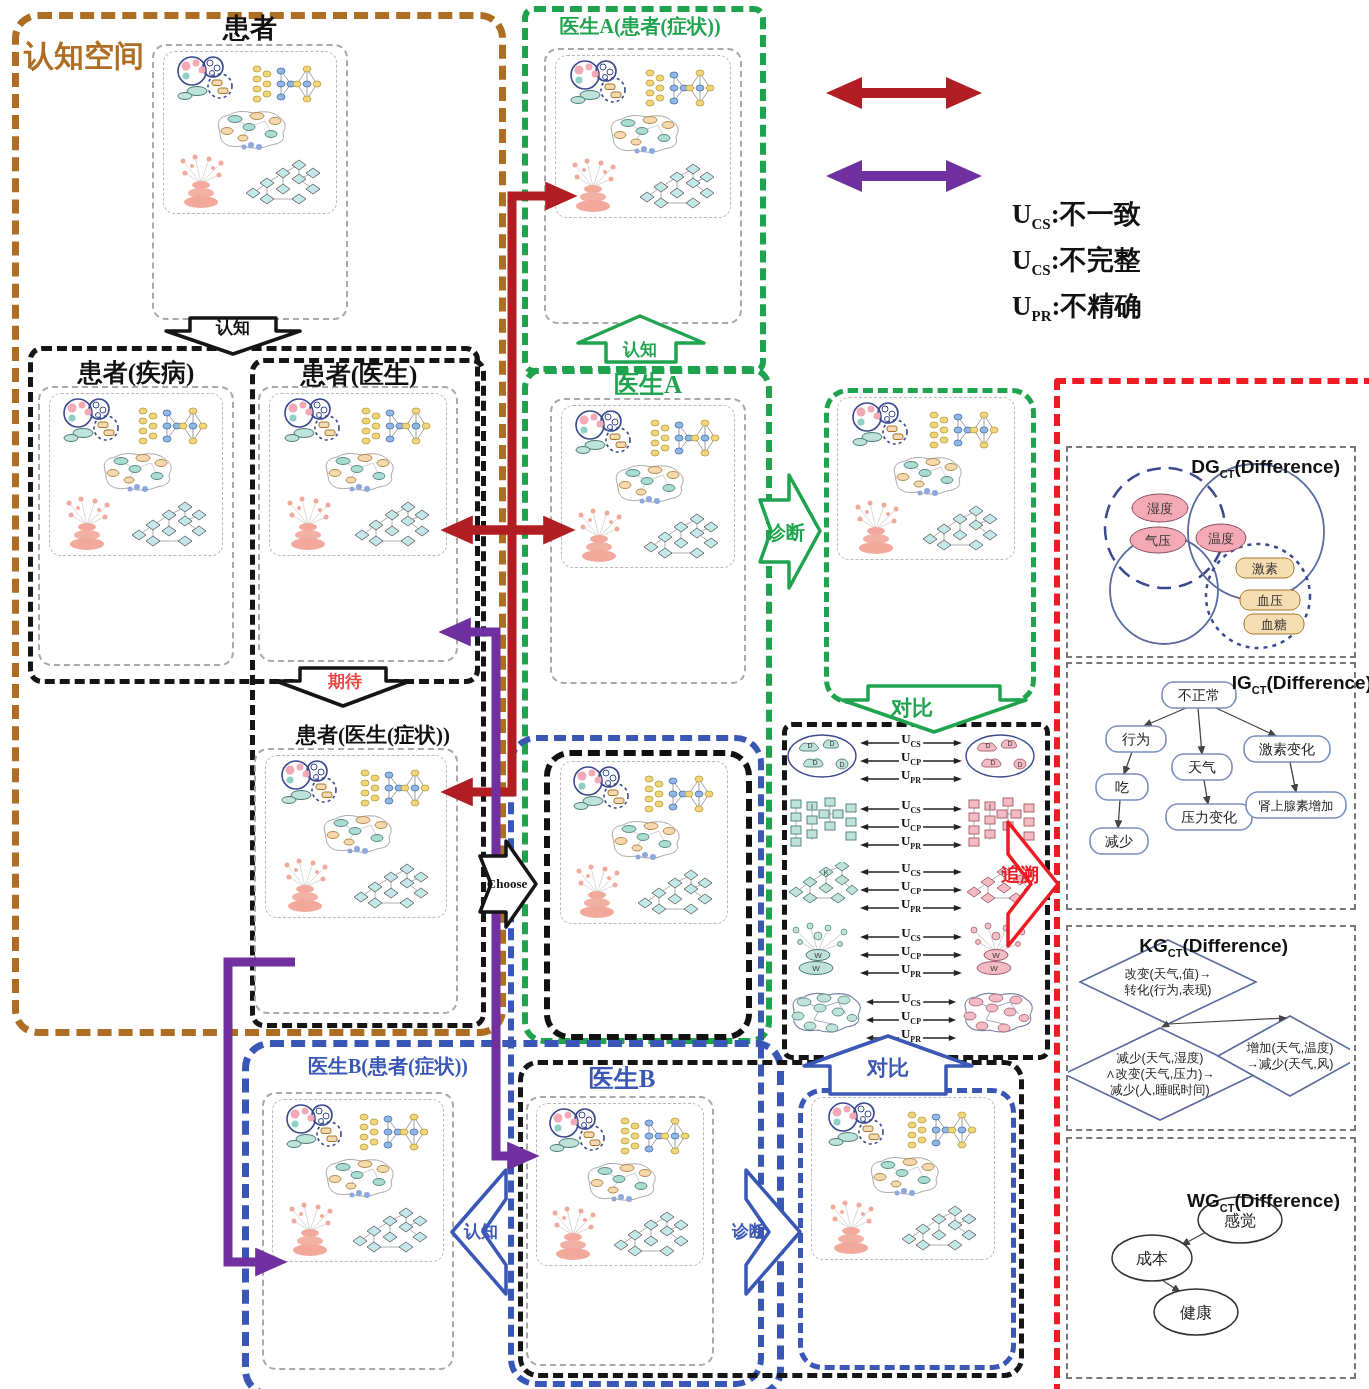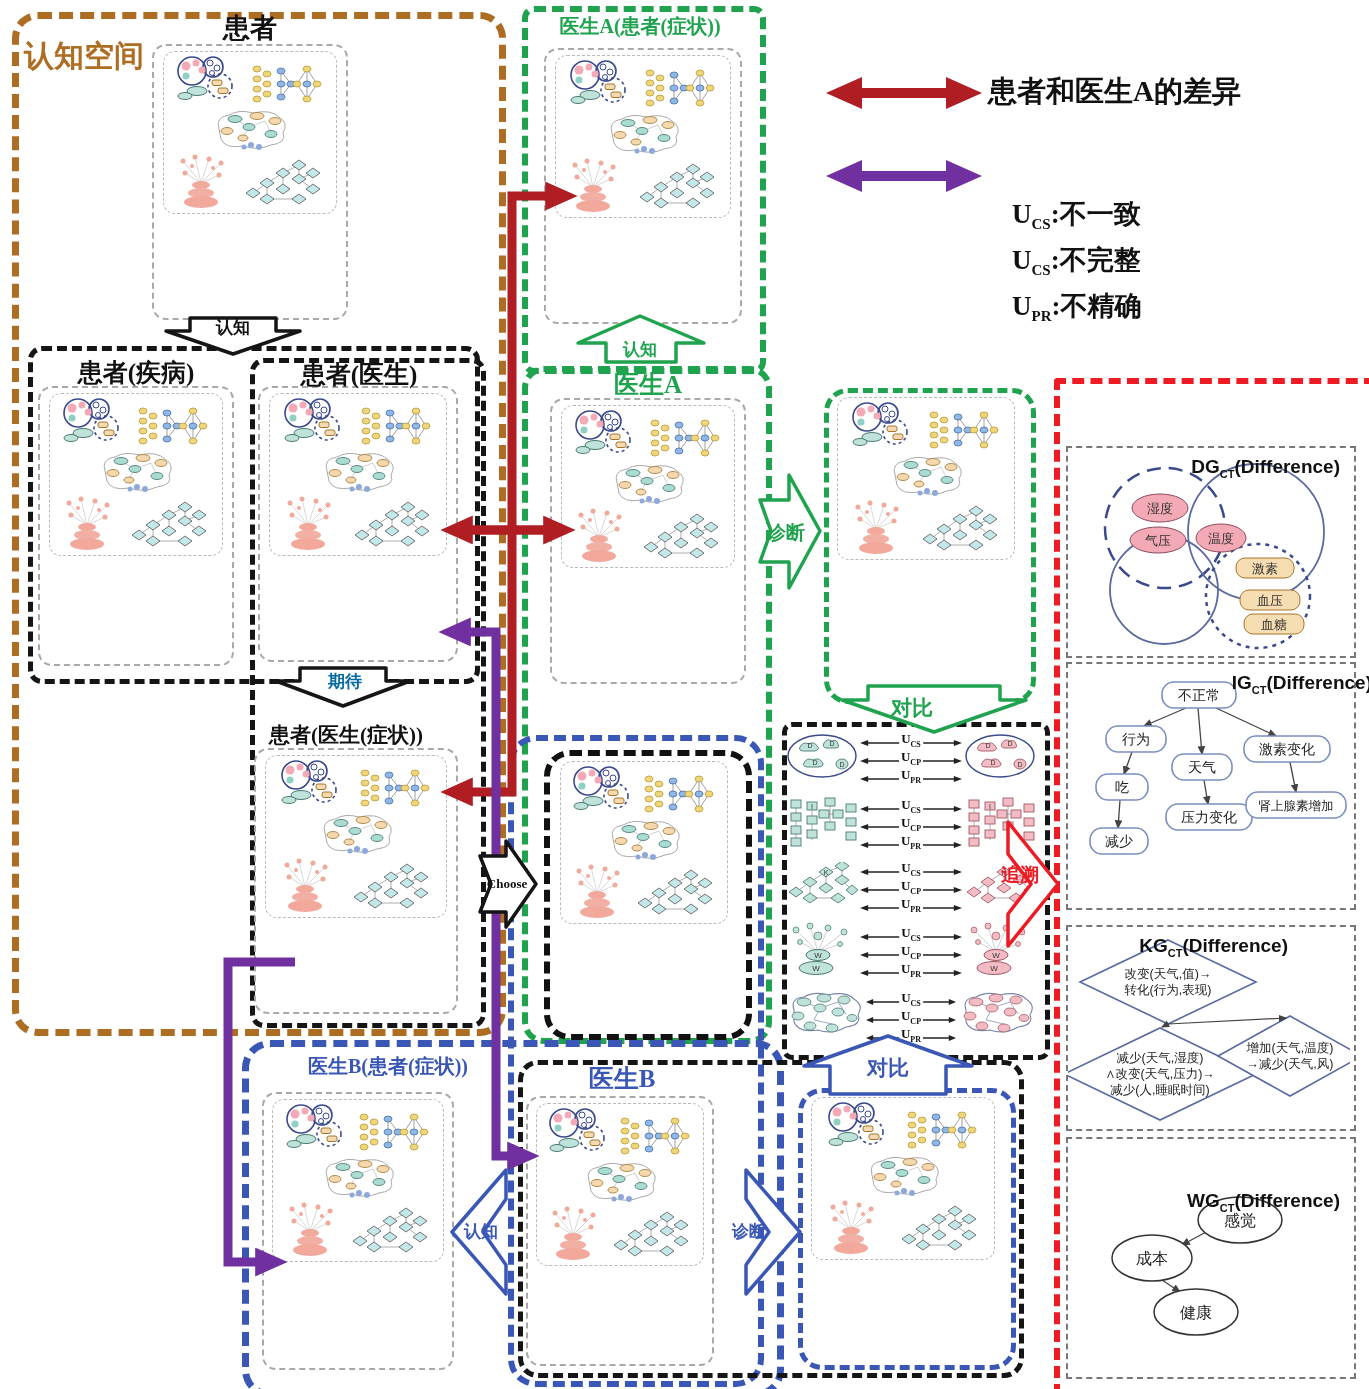--- a/index.html
+++ b/index.html
@@ -54,32 +54,31 @@
   <div class="dash" style="left:1054px;top:378px;width:310px;height:1006px;border-width:6px;border-color:#ed1c24;border-radius:4px;"></div>
   <div class="dash" style="left:1066px;top:446px;width:286px;height:208px;border-width:2px;border-color:#777;"></div>
   <div class="dash" style="left:1066px;top:662px;width:286px;height:244px;border-width:2px;border-color:#777;"></div>
   <div class="dash" style="left:1066px;top:925px;width:286px;height:202px;border-width:2px;border-color:#777;"></div>
   <div class="dash" style="left:1066px;top:1137px;width:286px;height:238px;border-width:2px;border-color:#777;"></div>
 
   <div class="title" style="left:24px;top:40px;width:170px;font-size:30px;color:#ad6d22;text-align:left;">认知空间</div>
   <div class="title" style="left:150px;top:14px;width:200px;font-size:27px;color:#111;">患者</div>
   <div class="title" style="left:36px;top:360px;width:200px;font-size:25px;color:#111;">患者(疾病)</div>
   <div class="title" style="left:259px;top:362px;width:200px;font-size:25px;color:#111;">患者(医生)</div>
-  <div class="title" style="left:226px;top:724px;width:240px;font-size:21px;color:#111;">患者(医生(症状))</div>
+  <div class="title" style="left:253px;top:724px;width:240px;font-size:21px;color:#111;">患者(医生(症状))</div>
   <div class="title" style="left:524px;top:16px;width:232px;font-size:20px;color:#1fa34e;">医生A(患者(症状))</div>
   <div class="title" style="left:548px;top:372px;width:200px;font-size:25px;color:#1fa34e;">医生A</div>
   <div class="title" style="left:268px;top:1056px;width:240px;font-size:20px;color:#3a57b5;">医生B(患者(症状))</div>
   <div class="title" style="left:522px;top:1066px;width:200px;font-size:25px;color:#3a57b5;">医生B</div>
 
   <div class="sec-title" style="left:1150px;top:456px;width:190px;"><span>DG</span><sub>CT</sub><span>(Difference)</span></div>
   <div class="sec-title" style="left:1182px;top:672px;width:190px;"><span>IG</span><sub>CT</sub><span>(Difference)</span></div>
   <div class="sec-title" style="left:1098px;top:935px;width:190px;"><span>KG</span><sub>CT</sub><span>(Difference)</span></div>
   <div class="sec-title" style="left:1150px;top:1150px;width:190px;margin-top:40px;"><span>WG</span><sub>CT</sub><span>(Difference)</span></div>
 
-  <div class="legend-text" style="left:988px;top:72px;">患者和医生A的差异</div>
   <div class="uline" style="left:1012px;top:196px;"><span>U</span><sub>CS</sub><span>:不一致</span></div>
   <div class="uline" style="left:1012px;top:242px;"><span>U</span><sub>CS</sub><span>:不完整</span></div>
   <div class="uline" style="left:1012px;top:288px;"><span>U</span><sub>PR</sub><span>:不精确</span></div>
 
   <div class="panel" style="left:152px;top:44px;width:196px;height:276px;">
       <div class="ph" style="color:#111;"></div>
       <div class="ph" style="color:#111;"></div>
       <div class="thumbbox">
     <div class="trow">
           <div class="tcell">
@@ -2165,21 +2164,21 @@
       <polygon points="760,500 789,500 789,475 820,531 789,588 789,562 760,562 771,531" stroke="#1fa34e" stroke-width="3.5"></polygon>
       <polygon points="868,686 868,700 842,700 934,732 1026,700 1000,700 1000,686" stroke="#1fa34e" stroke-width="3.5"></polygon>
       <polygon points="888,1036 972,1066 946,1066 946,1094 830,1094 830,1066 804,1066" stroke="#3a57b5" stroke-width="3.5"></polygon>
       <polygon points="452,1232 506,1170 506,1199 483,1232 506,1265 506,1294" stroke="#3a57b5" stroke-width="3.5"></polygon>
       <polygon points="800,1232 746,1170 746,1199 769,1232 746,1265 746,1294" stroke="#3a57b5" stroke-width="3.5"></polygon>
       <polygon points="1008,822 1008,854 1031,884 1008,914 1008,946 1058,884" stroke="#ed1c24" stroke-width="3.5"></polygon>
     </g>
   </svg>
 
   <div class="alabel" style="left:206px;top:316px;width:54px;font-size:17px;color:#111;">认知</div>
-  <div class="alabel" style="left:318px;top:670px;width:54px;font-size:17px;color:#0369a1;">期待</div>
+  <div class="alabel" style="left:318px;top:670px;width:54px;font-size:17px;color:#ef4444;">期待</div>
   <div class="alabel" style="left:478px;top:876px;width:58px;font-size:13px;color:#111;">Choose</div>
   <div class="alabel" style="left:613px;top:338px;width:54px;font-size:17px;color:#1fa34e;">认知</div>
   <div class="alabel" style="left:764px;top:520px;width:44px;font-size:19px;color:#1fa34e;">诊断</div>
   <div class="alabel" style="left:886px;top:694px;width:52px;font-size:21px;color:#1fa34e;">对比</div>
   <div class="alabel" style="left:996px;top:862px;width:48px;font-size:19px;color:#ed1c24;">追溯</div>
   <div class="alabel" style="left:862px;top:1054px;width:52px;font-size:21px;color:#3a57b5;">对比</div>
   <div class="alabel" style="left:458px;top:1220px;width:46px;font-size:17px;color:#3a57b5;">认知</div>
   <div class="alabel" style="left:726px;top:1220px;width:46px;font-size:17px;color:#3a57b5;">诊断</div>
 </div>
 

